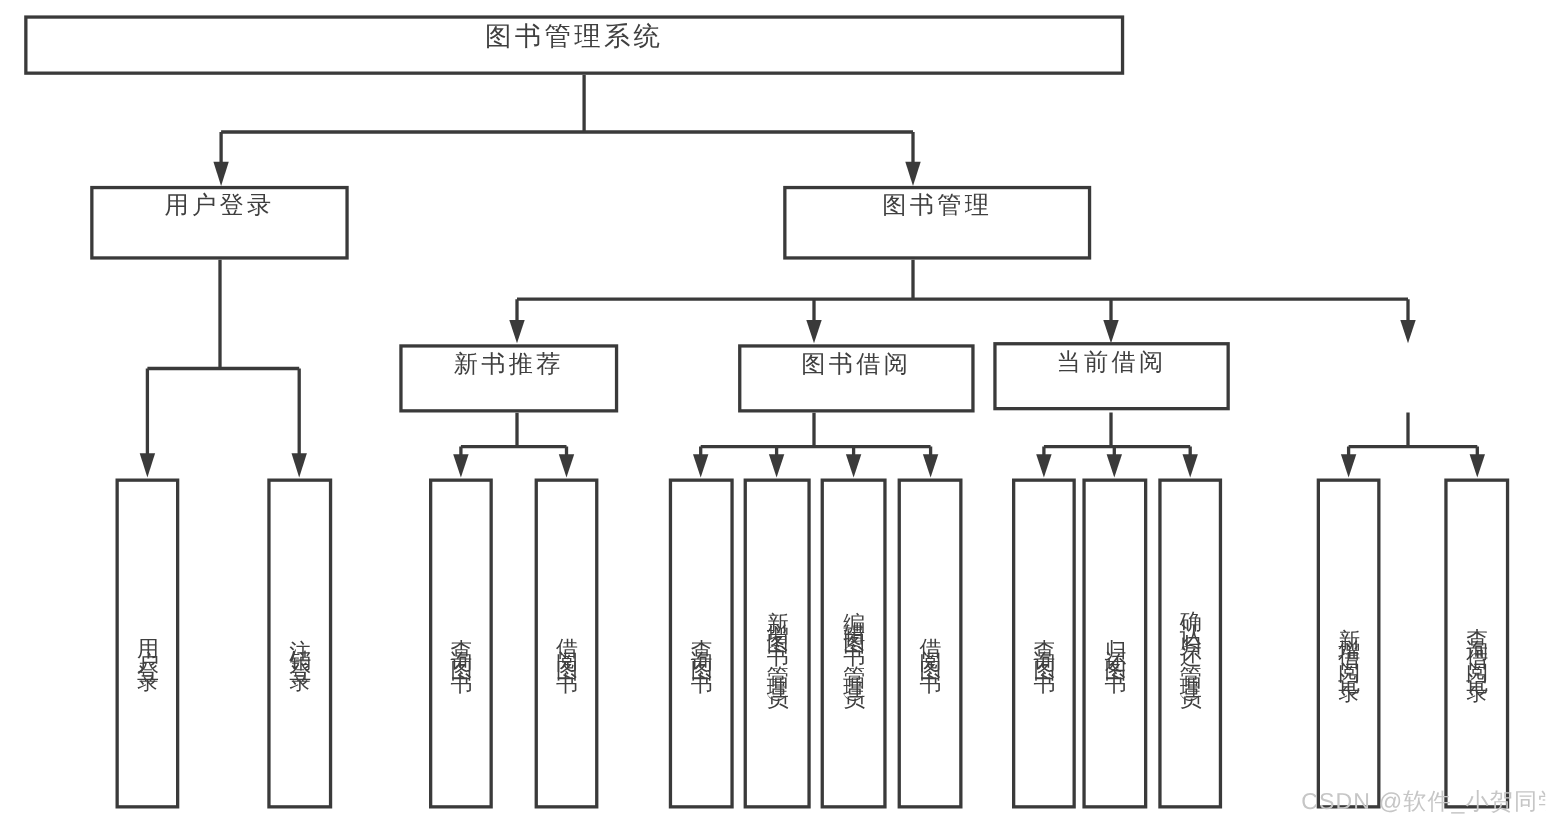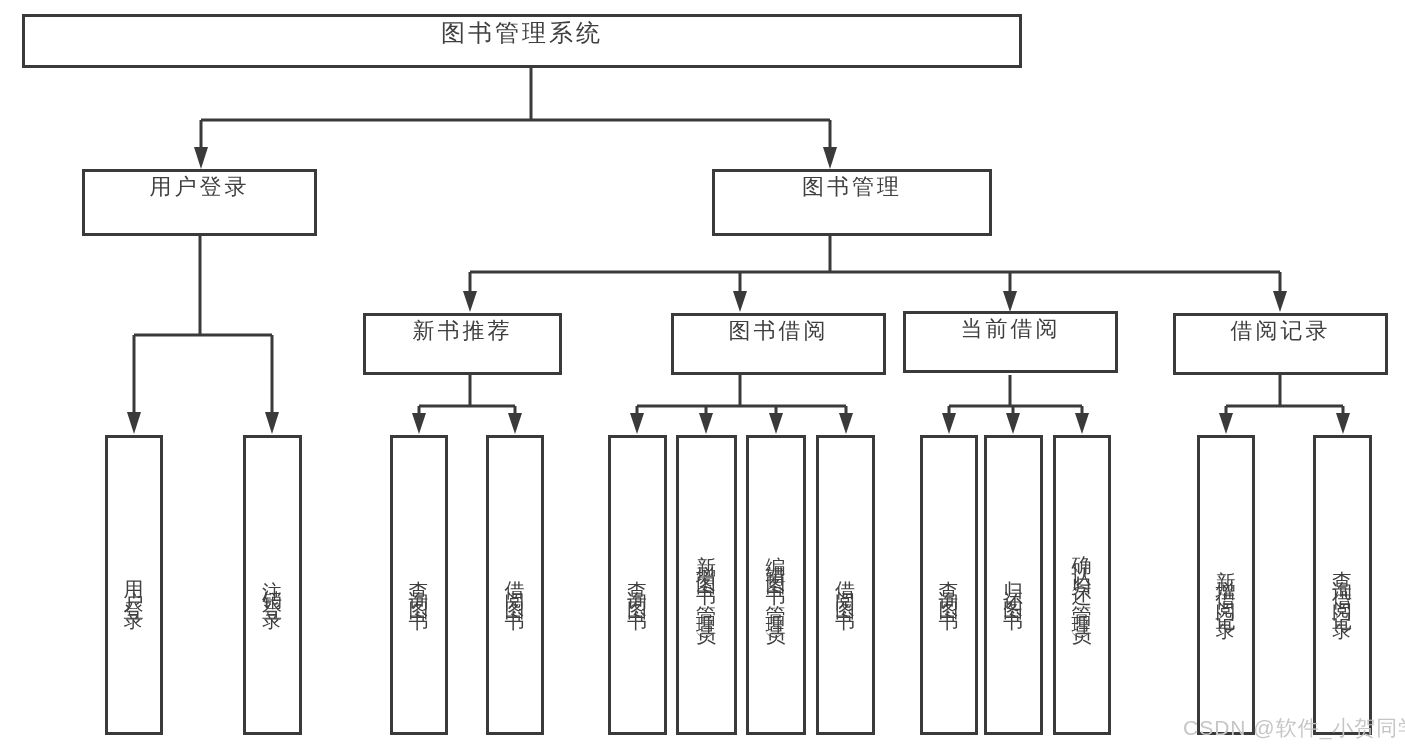--- a/index.html
+++ b/index.html
@@ -119,23 +119,20 @@
 
   <div class="node" style="left:363px; top:313px; width:199px; height:62px;">
     <span class="hlabel">新书推荐</span>
   </div>
   <div class="node" style="left:633px; top:313px; width:215px; height:62px;margin-left:38px;">
     <span class="hlabel">图书借阅</span>
   </div>
   <div class="node" style="left:903px; top:311px; width:215px; height:62px;">
     <span class="hlabel">当前借阅</span>
   </div>
-  <div class="node" style="left:1173px; top:313px; width:215px; height:62px;">
-    <span class="hlabel">借阅记录</span>
-  </div>
 
   <div class="leaf" style="left:105px; width:58px;">
     <span class="vlabel">用户登录</span>
   </div>
   <div class="leaf" style="left:243px; width:59px;">
     <span class="vlabel">注销登录</span>
   </div>
   <div class="leaf" style="left:390px; width:58px;">
     <span class="vlabel">查询图书</span>
   </div>

